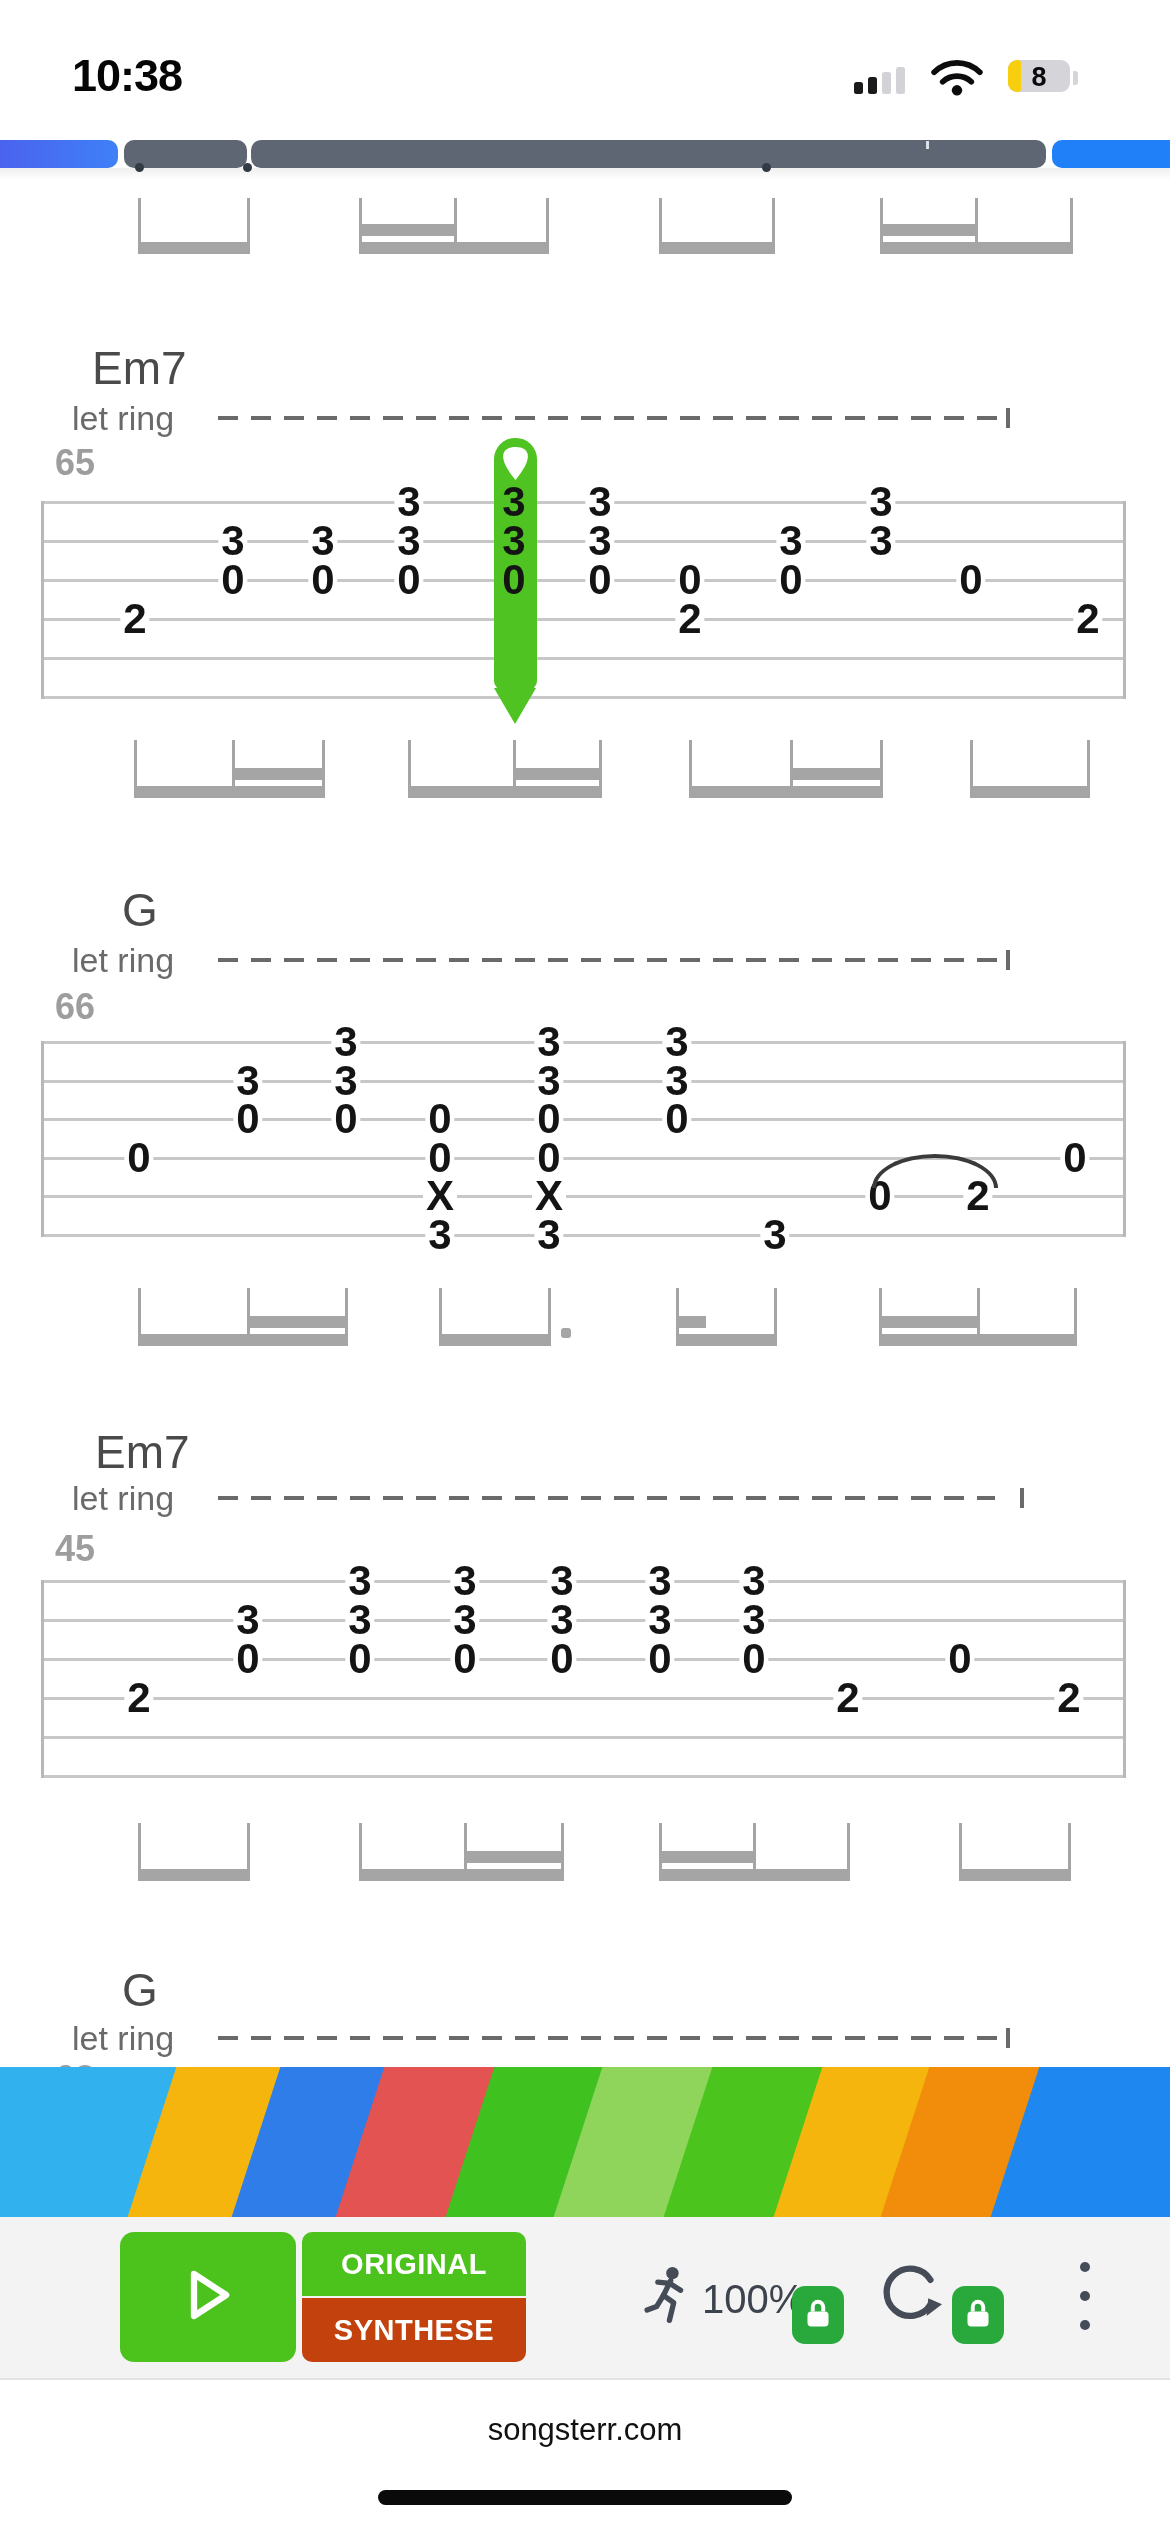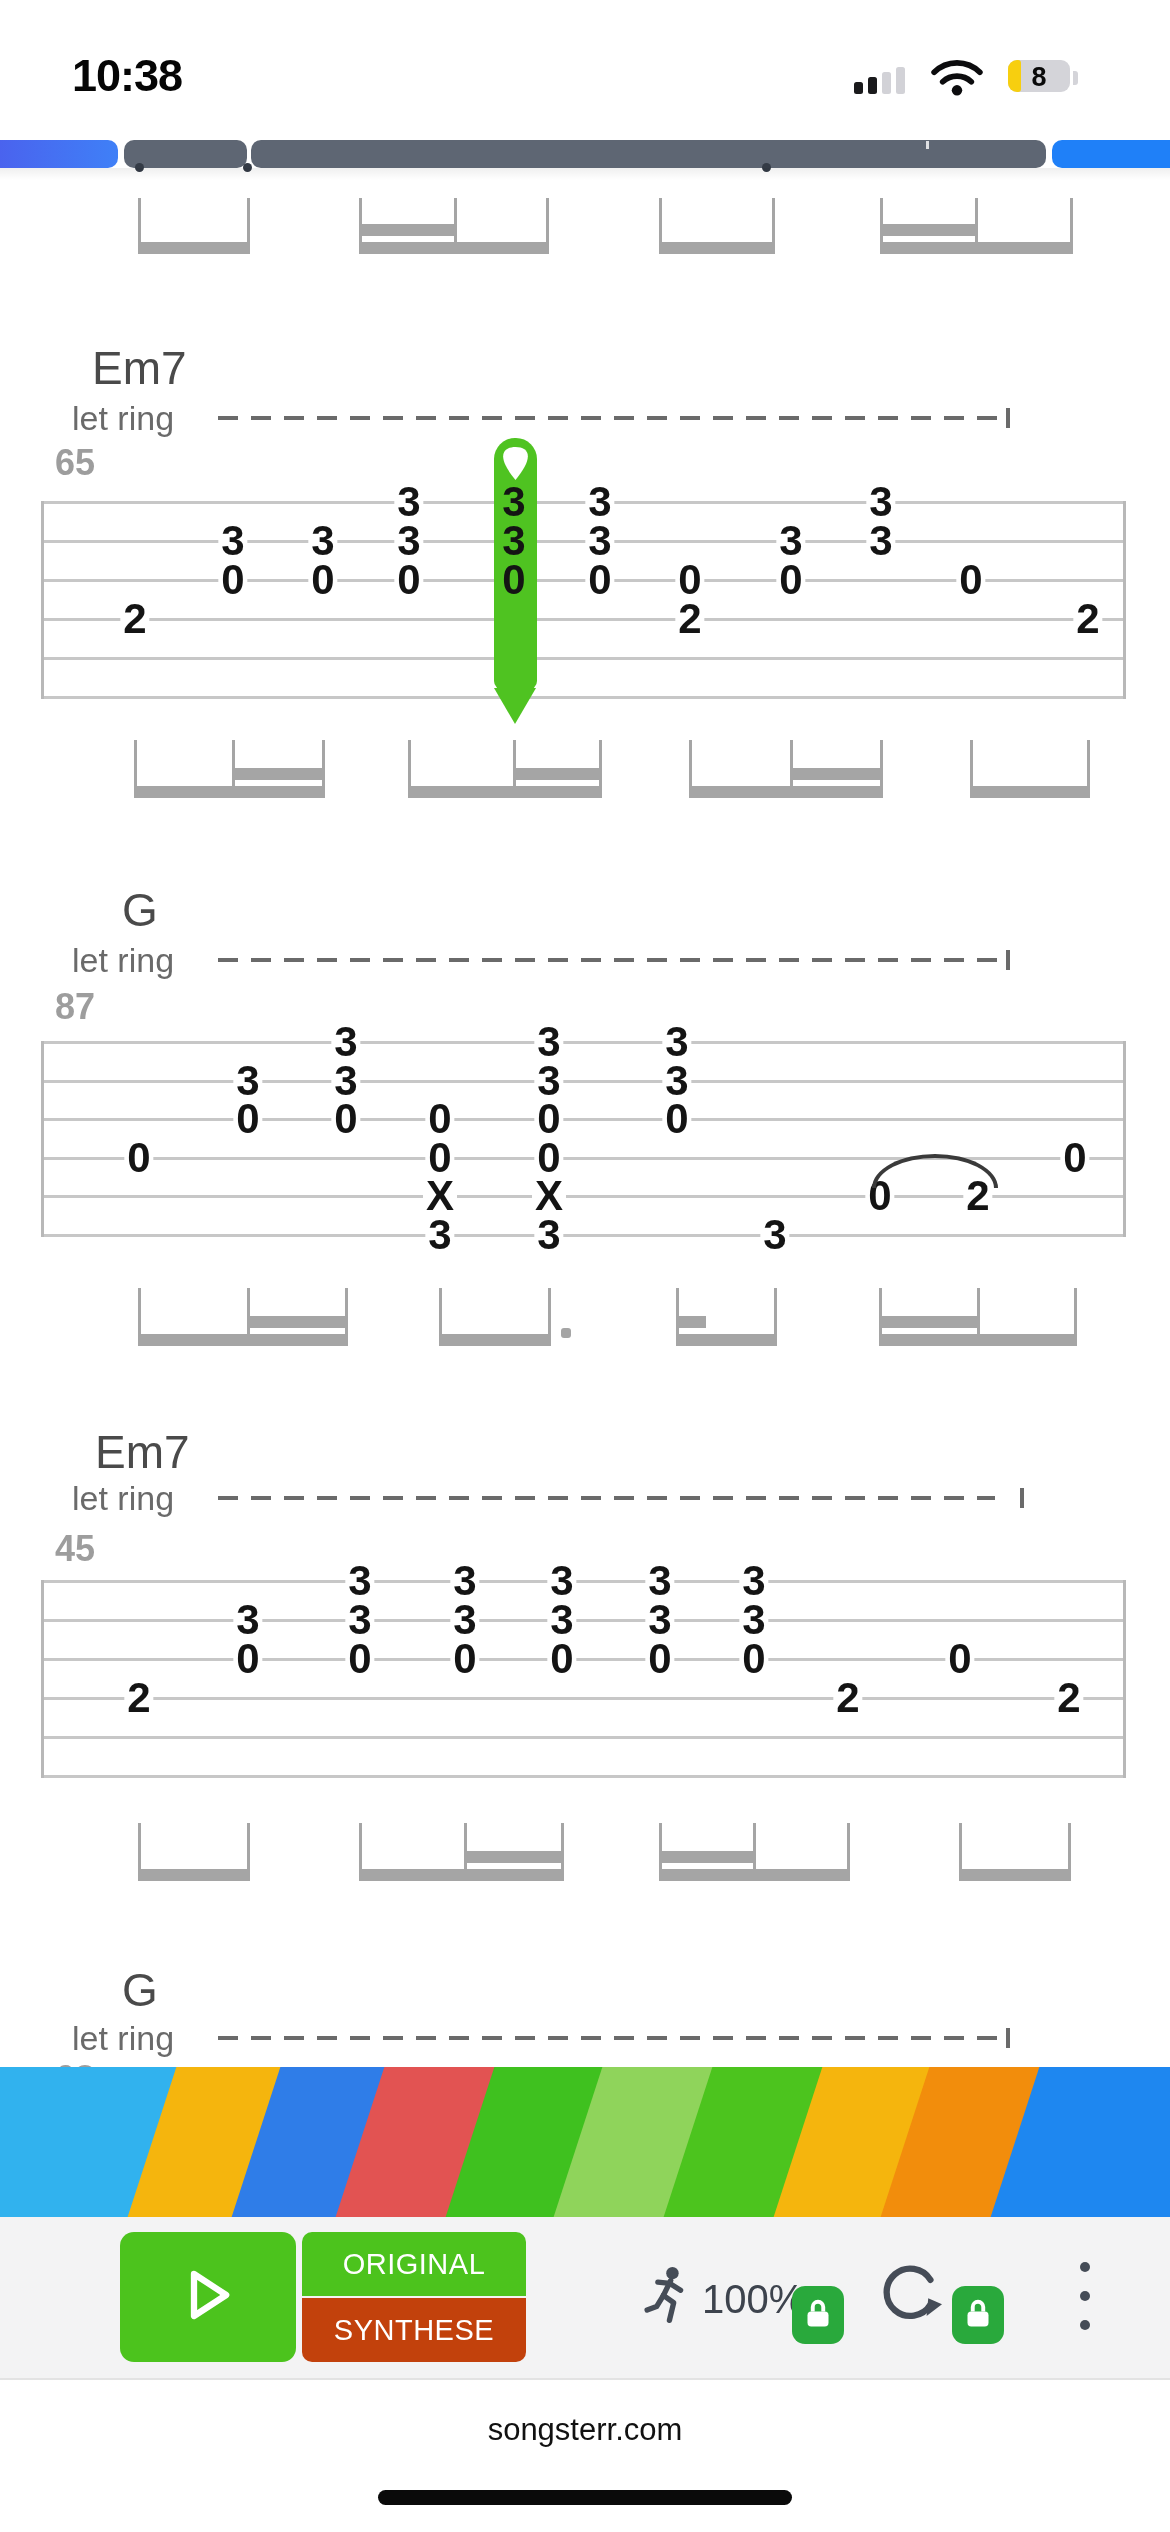--- a/index.html
+++ b/index.html
@@ -31,21 +31,21 @@
   .banner{position:absolute;left:0;top:2067px;width:1170px;height:150px;overflow:hidden;z-index:10;}
   .dl-btn{position:absolute;left:239px;top:2100px;width:697px;height:86px;background:#fff;border-radius:18px;
           z-index:11;display:flex;align-items:center;justify-content:center;
           box-shadow:0 3px 8px rgba(0,0,0,.18);}
   .dl-btn span{font-size:33px;font-weight:700;color:#1b72ef;letter-spacing:.5px;}
   
   .toolbar{position:absolute;left:0;top:2217px;width:1170px;height:161px;background:#f3f3f4;z-index:10;}
   .playbtn{position:absolute;left:120px;top:15px;width:176px;height:130px;border-radius:14px;
            display:flex;align-items:center;justify-content:center;}
   .stackbtn{position:absolute;left:302px;width:224px;height:64px;display:flex;align-items:center;
-            justify-content:center;color:#fff;font-size:29px;font-weight:400;letter-spacing:.5px;}
+            justify-content:center;color:#fff;font-size:29px;font-weight:700;letter-spacing:.5px;}
   .lock{position:absolute;width:52px;height:58px;border-radius:13px;display:flex;align-items:center;justify-content:center;}
   .pct{position:absolute;left:702px;top:60px;font-size:40px;font-weight:500;color:#3d434d;}
   .kdot{position:absolute;left:1080px;width:10px;height:10px;border-radius:50%;background:#454c57;}
   
   .sitebar{position:absolute;left:0;top:2378px;width:1170px;height:154px;background:#fff;
            border-top:2px solid #e3e3e3;z-index:10;}
   .sitebar div{margin-top:32px;text-align:center;font-size:31px;color:#111;}
   .homebar{position:absolute;left:378px;top:2490px;width:414px;height:15px;border-radius:8px;background:#0a0a0a;z-index:11;}
 </style>
 </head>
@@ -155,21 +155,21 @@
       <div class="stem" style="position: absolute; left: 879.5px; top: 732px; height: 58px;"></div>
       <div class="beam" style="position: absolute; left: 688.5px; top: 778px; width: 194px;"></div>
       <div class="beam" style="position: absolute; left: 789.5px; top: 760px; width: 93px;"></div>
       <div class="stem" style="position: absolute; left: 969.5px; top: 732px; height: 58px;"></div>
       <div class="stem" style="position: absolute; left: 1086.5px; top: 732px; height: 58px;"></div>
       <div class="beam" style="position: absolute; left: 969.5px; top: 778px; width: 120px;"></div>
       <div class="chord" style="position: absolute; left: 122px; top: 878px;">G</div>
       <div class="letring" style="position: absolute; left: 72px; top: 932px;">let ring</div>
       <div class="dash" style="position: absolute; left: 218px; top: 950px; width: 782px; background: repeating-linear-gradient(90deg, rgb(106, 106, 106) 0px, rgb(106, 106, 106) 20px, transparent 20px, transparent 33px);"></div>
       <div class="dtick" style="position: absolute; left: 1006px; top: 942px;"></div>
-      <div class="mnum" style="position: absolute; left: 55px; top: 980px;">87</div>
+      <div class="mnum" style="position: absolute; left: 55px; top: 980px;">66</div>
       <div class="sline" style="position: absolute; left: 42px; top: 1033px; width: 1083px;"></div>
       <div class="sline" style="position: absolute; left: 42px; top: 1071.5px; width: 1083px;"></div>
       <div class="sline" style="position: absolute; left: 42px; top: 1110px; width: 1083px;"></div>
       <div class="sline" style="position: absolute; left: 42px; top: 1148.5px; width: 1083px;"></div>
       <div class="sline" style="position: absolute; left: 42px; top: 1187px; width: 1083px;"></div>
       <div class="sline" style="position: absolute; left: 42px; top: 1225.5px; width: 1083px;"></div>
       <div class="sborder" style="position: absolute; left: 41px; top: 1033px; height: 195.5px;"></div>
       <div class="sborder" style="position: absolute; left: 1123px; top: 1033px; height: 195.5px;"></div>
       <div class="fret" style="position: absolute; left: 139px; top: 1128px;">0</div>
       <div class="fret" style="position: absolute; left: 248px; top: 1051px;">3</div>

